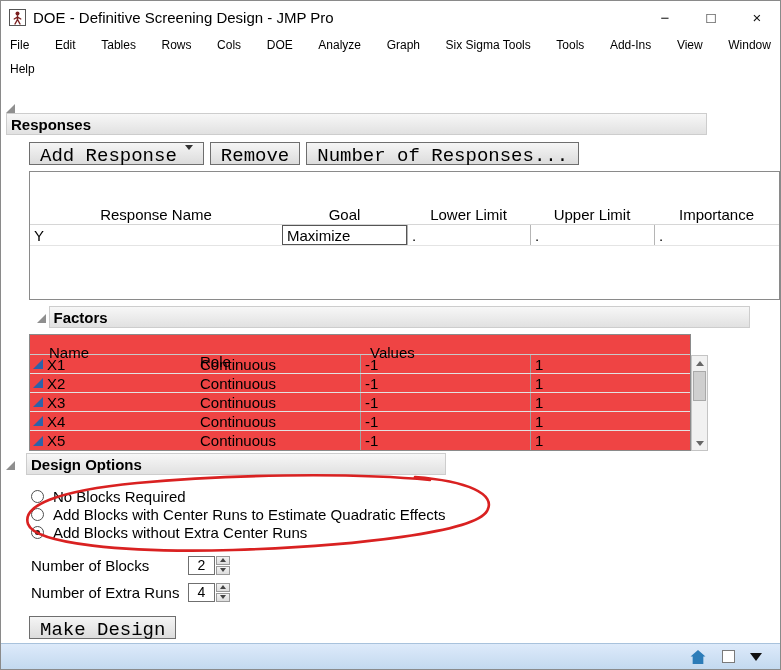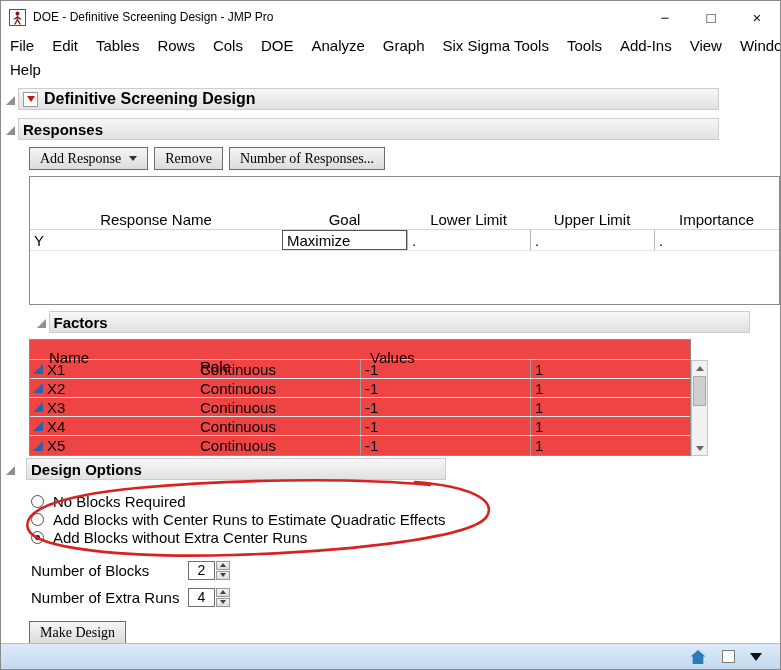--- a/index.html
+++ b/index.html
@@ -5,28 +5,28 @@
   * { margin:0; padding:0; box-sizing:border-box; }
   html,body { background:#ffffff; }
   body { font-family:"Liberation Sans", sans-serif; color:#000; }
 
   .window { width:781px; height:670px; border:1px solid #8a8a8a; background:#fff;
             display:flex; flex-direction:column; overflow:hidden; }
 
   
   .titlebar { height:32px; flex:0 0 auto; display:flex; align-items:center; background:#fff; }
   .app-icon { width:17px; height:17px; margin-left:8px; flex:0 0 auto; }
-  .title-text { font-size:12px; margin-left:7px; white-space:nowrap; }
+  .title-text { font-size:15px; margin-left:7px; white-space:nowrap; }
   .win-controls { margin-left:auto; display:flex; height:100%; }
   .win-btn { width:46px; display:flex; align-items:center; justify-content:center;
              font-size:15px; color:#111; }
 
   
   .menubar { flex:0 0 auto; padding-bottom:2px; }
-  .menu-row { display:flex; height:24px; align-items:center; font-size:15px;justify-content:space-between; }
+  .menu-row { display:flex; height:24px; align-items:center; font-size:12px;justify-content:space-between; }
   .menu-item { padding:0 9px; white-space:nowrap; }
 
   
   .content { flex:1 1 auto; position:relative; padding-top:5px; overflow:hidden; background:#fff; }
 
   .sec-head-row { display:flex; align-items:flex-start; padding-left:5px; }
   .collapse-tri { width:0; height:0; border-left:9px solid transparent;
                   border-bottom:9px solid #8f8f8f; margin:8px 3px 0 0; flex:0 0 auto; }
   .band { height:22px; background:linear-gradient(#f7f7f7,#e1e1e1); border:1px solid #cdcdcd;
           display:flex; align-items:center; gap:6px; padding:0 4px; }
@@ -35,23 +35,23 @@
   .w-main { width:701px; }
   .w-design { width:420px; }
 
   .red-tri-btn { width:15px; height:15px; background:#fff; border:1px solid #9a9a9a;
                  display:flex; align-items:center; justify-content:center; flex:0 0 auto; }
   .red-tri { width:0; height:0; border-left:4px solid transparent; border-right:4px solid transparent;
              border-top:6px solid #c41414; }
 
   
   .buttons-row { display:flex; gap:6px; margin:7px 0 0 28px; }
-  .btn { font-family:Liberation Serif, serif; font-size:14px; height:23px;
+  .btn { font-family:Liberation Mono, monospace; font-size:19px; height:23px;
          background:linear-gradient(#f5f5f5,#dcdcdc); border:1px solid #6e6e6e;
-         padding:2px 10px; display:inline-flex; align-items:center; white-space:nowrap; }
+         padding:2px 10px; display:inline-flex; white-space:nowrap; }
   .caret-down { width:0; height:0; border-left:4px solid transparent; border-right:4px solid transparent;
                 border-top:5px solid #333; margin-left:8px; }
 
   
   .resp-table { margin:6px 0 0 28px; width:751px; border:1px solid #8a8a8a; font-size:15px; background:#fff; }
   .rt-head, .rt-row { display:grid; grid-template-columns:252px 125px 123px 124px 1fr; height:21px; }
   .rt-head { align-items:center; text-align:center; border-bottom:1px solid #d6d6d6;margin-top:32px; }
   .rt-row  { border-bottom:1px solid #e4e4e4; }
   .rt-cell { display:flex; align-items:center; padding-left:4px; border-left:1px solid #b5b5b5; }
   .rt-cell.first { border-left:none; }
@@ -156,31 +156,22 @@
       <span class="menu-item">View</span>
       <span class="menu-item">Window</span>
     </div>
     <div class="menu-row">
       <span class="menu-item">Help</span>
     </div>
   </div>
 
   <div class="content">
 
-    <div class="sec-head-row">
-      <span class="collapse-tri"></span>
-      <div class="band w-main">
-        <span class="red-tri-btn">
-            <span class="red-tri"></span>
-          </span>
-        <span class="band-title main">Definitive Screening Design</span>
-      </div>
-    </div>
-
-    <div class="sec-head-row" style="margin-top:8px;">
+
+    <div class="sec-head-row" style="margin-top:8px;flex-direction:column;">
       <span class="collapse-tri"></span>
       <div class="band w-main">
         <span class="band-title">Responses</span>
       </div>
     </div>
 
     <div class="buttons-row">
       <button class="btn">
         <span>Add Response</span>
         <span class="caret-down"></span>

